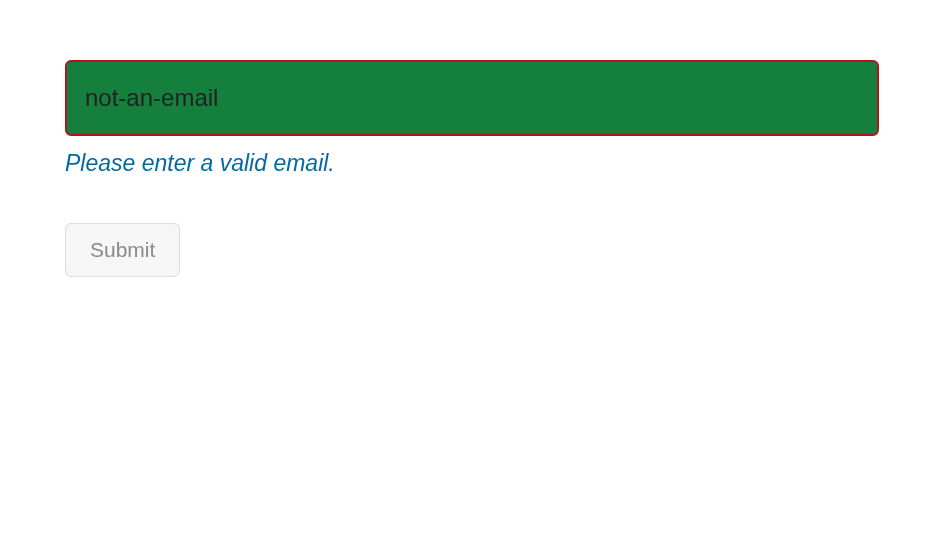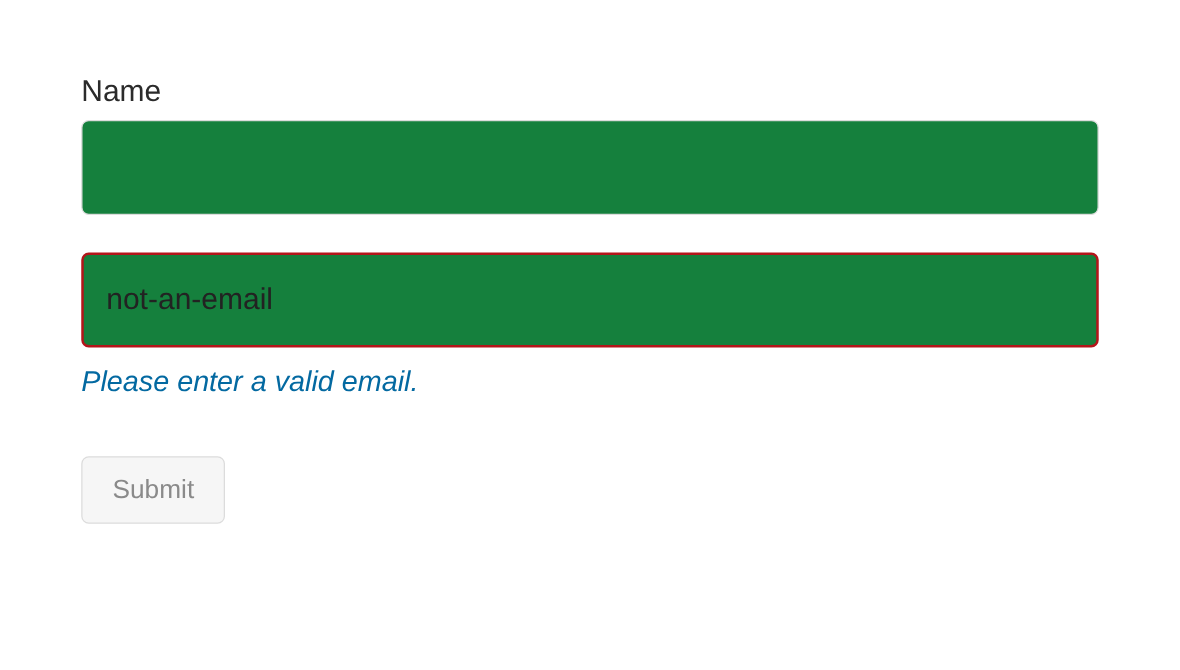--- a/index.html
+++ b/index.html
@@ -58,24 +58,20 @@
       color: #8a8a8a;
       font-family: inherit;
       cursor: pointer;
       margin-top: 16px;
     }
   </style>
 </head>
 <body>
 
 <form>
-  <div class="form-group">
-    <label class="form-label">Name</label>
-    <input type="text" class="form-input" value="" style="">
-  </div>
 
   <div class="form-group">
     <input type="text" class="form-input error" value="not-an-email" style="">
     <div class="error-message">Please enter a valid email.</div>
   </div>
 
   <button type="button" class="submit-button">Submit</button>
 </form>
 
 </body></html>

